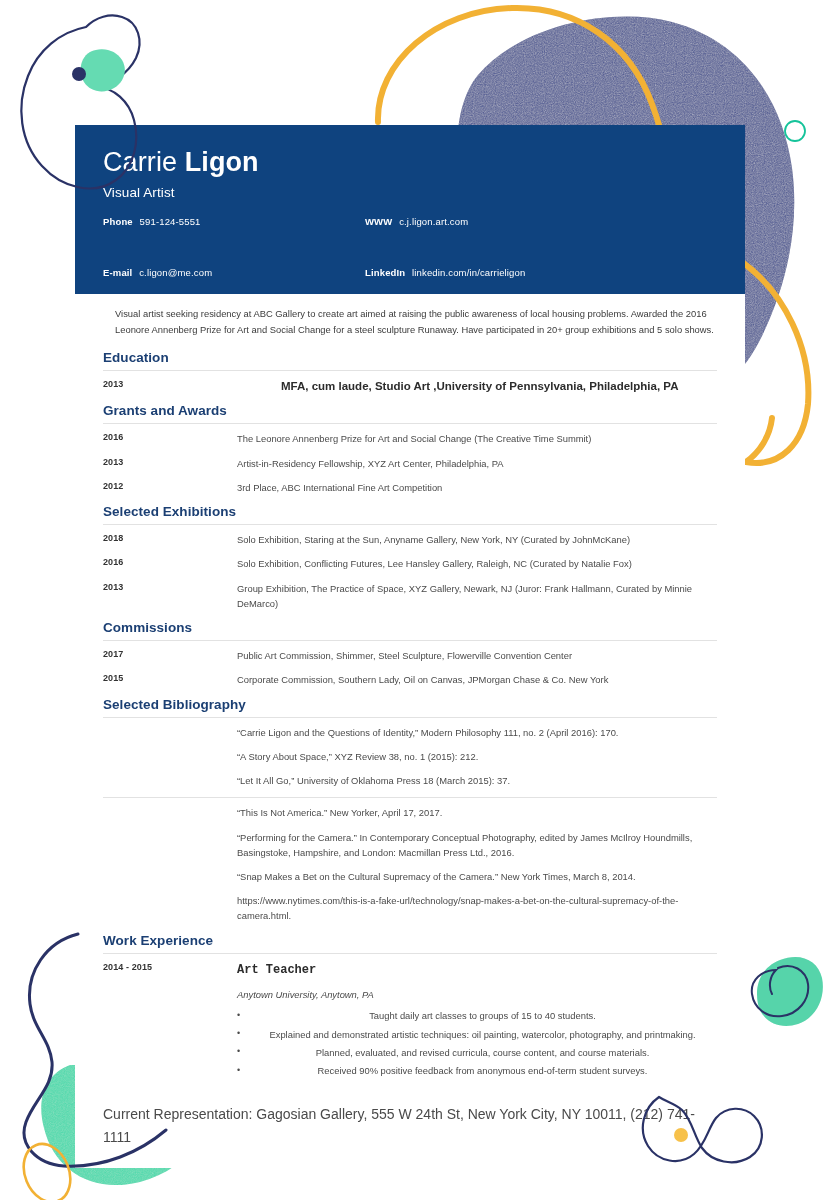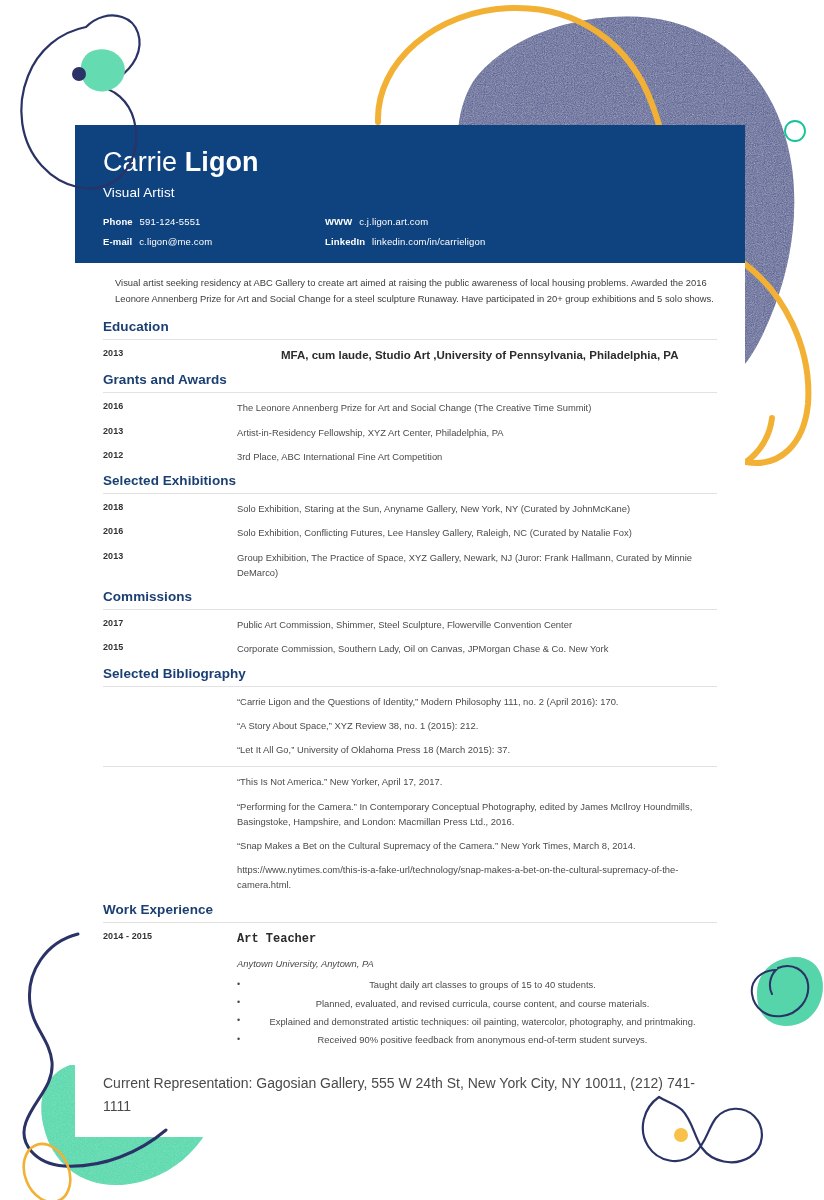--- a/index.html
+++ b/index.html
@@ -64,20 +64,21 @@
     font-size: 13.5px;
     font-weight: 400;
     margin: 0 0 16px 0;
     letter-spacing: 0.1px;
   }
   .contact-grid {
     display: grid;
     grid-template-columns: 222px auto;
     row-gap: 9px;
     column-gap: 0;
+    gap: 40px;
   }
   .contact-item {
     color: #ffffff;
     font-size: 9.5px;
     letter-spacing: 0.15px;
     white-space: nowrap;
   }
   .contact-item .clabel {
     font-weight: 700;
     margin-right: 4px;
@@ -371,22 +372,22 @@
     <div class="section">
       <div class="section-title">Work Experience</div>
       <div class="rule"></div>
       <div class="row">
         <div class="date">2014 - 2015</div>
         <div class="detail">
           <div class="job-heading">Art Teacher</div>
           <div class="job-company">Anytown University, Anytown, PA</div>
           <ul class="bullets">
             <li>Taught daily art classes to groups of 15 to 40 students.</li>
+            <li>Explained and demonstrated artistic techniques: oil painting, watercolor, photography, and printmaking.</li>
             <li>Planned, evaluated, and revised curricula, course content, and course materials.</li>
-            <li>Explained and demonstrated artistic techniques: oil painting, watercolor, photography, and printmaking.</li>
             <li>Received 90% positive feedback from anonymous end-of-term student surveys.</li>
           </ul>
         </div>
       </div>
     </div>
 
     <div class="footer-note">Current Representation: Gagosian Gallery, 555 W 24th St, New York City, NY 10011, (212) 741-1111</div>
 
   </div>
 </div>

